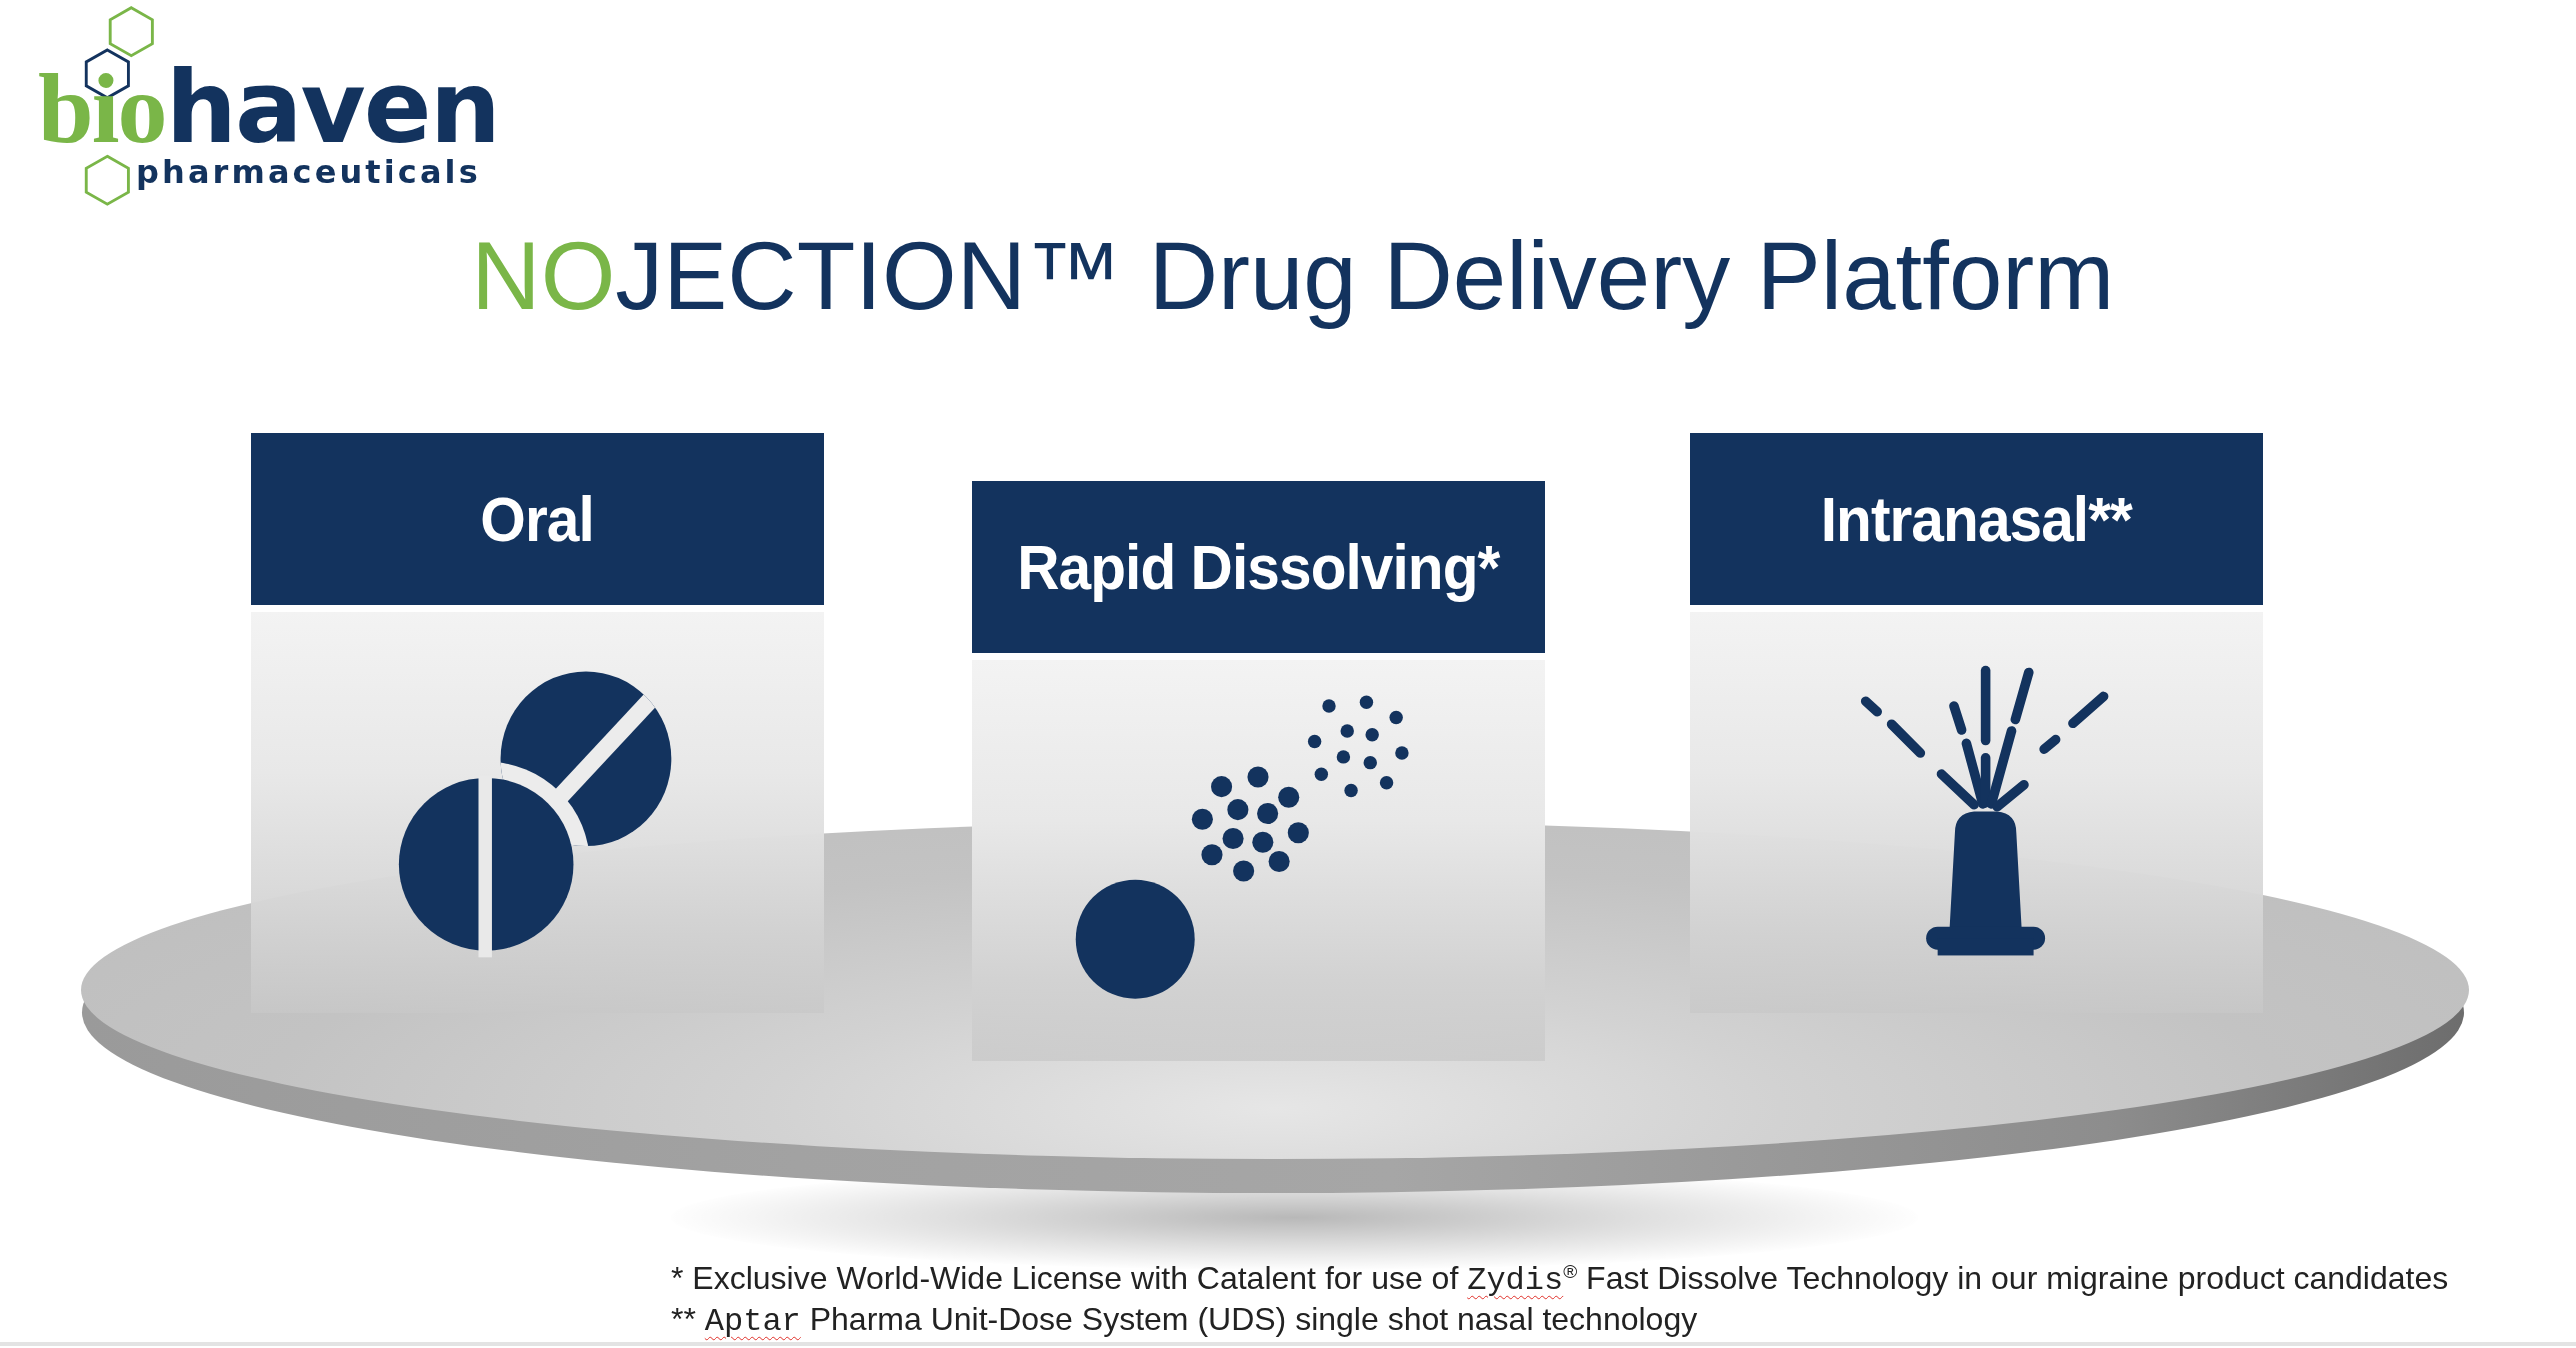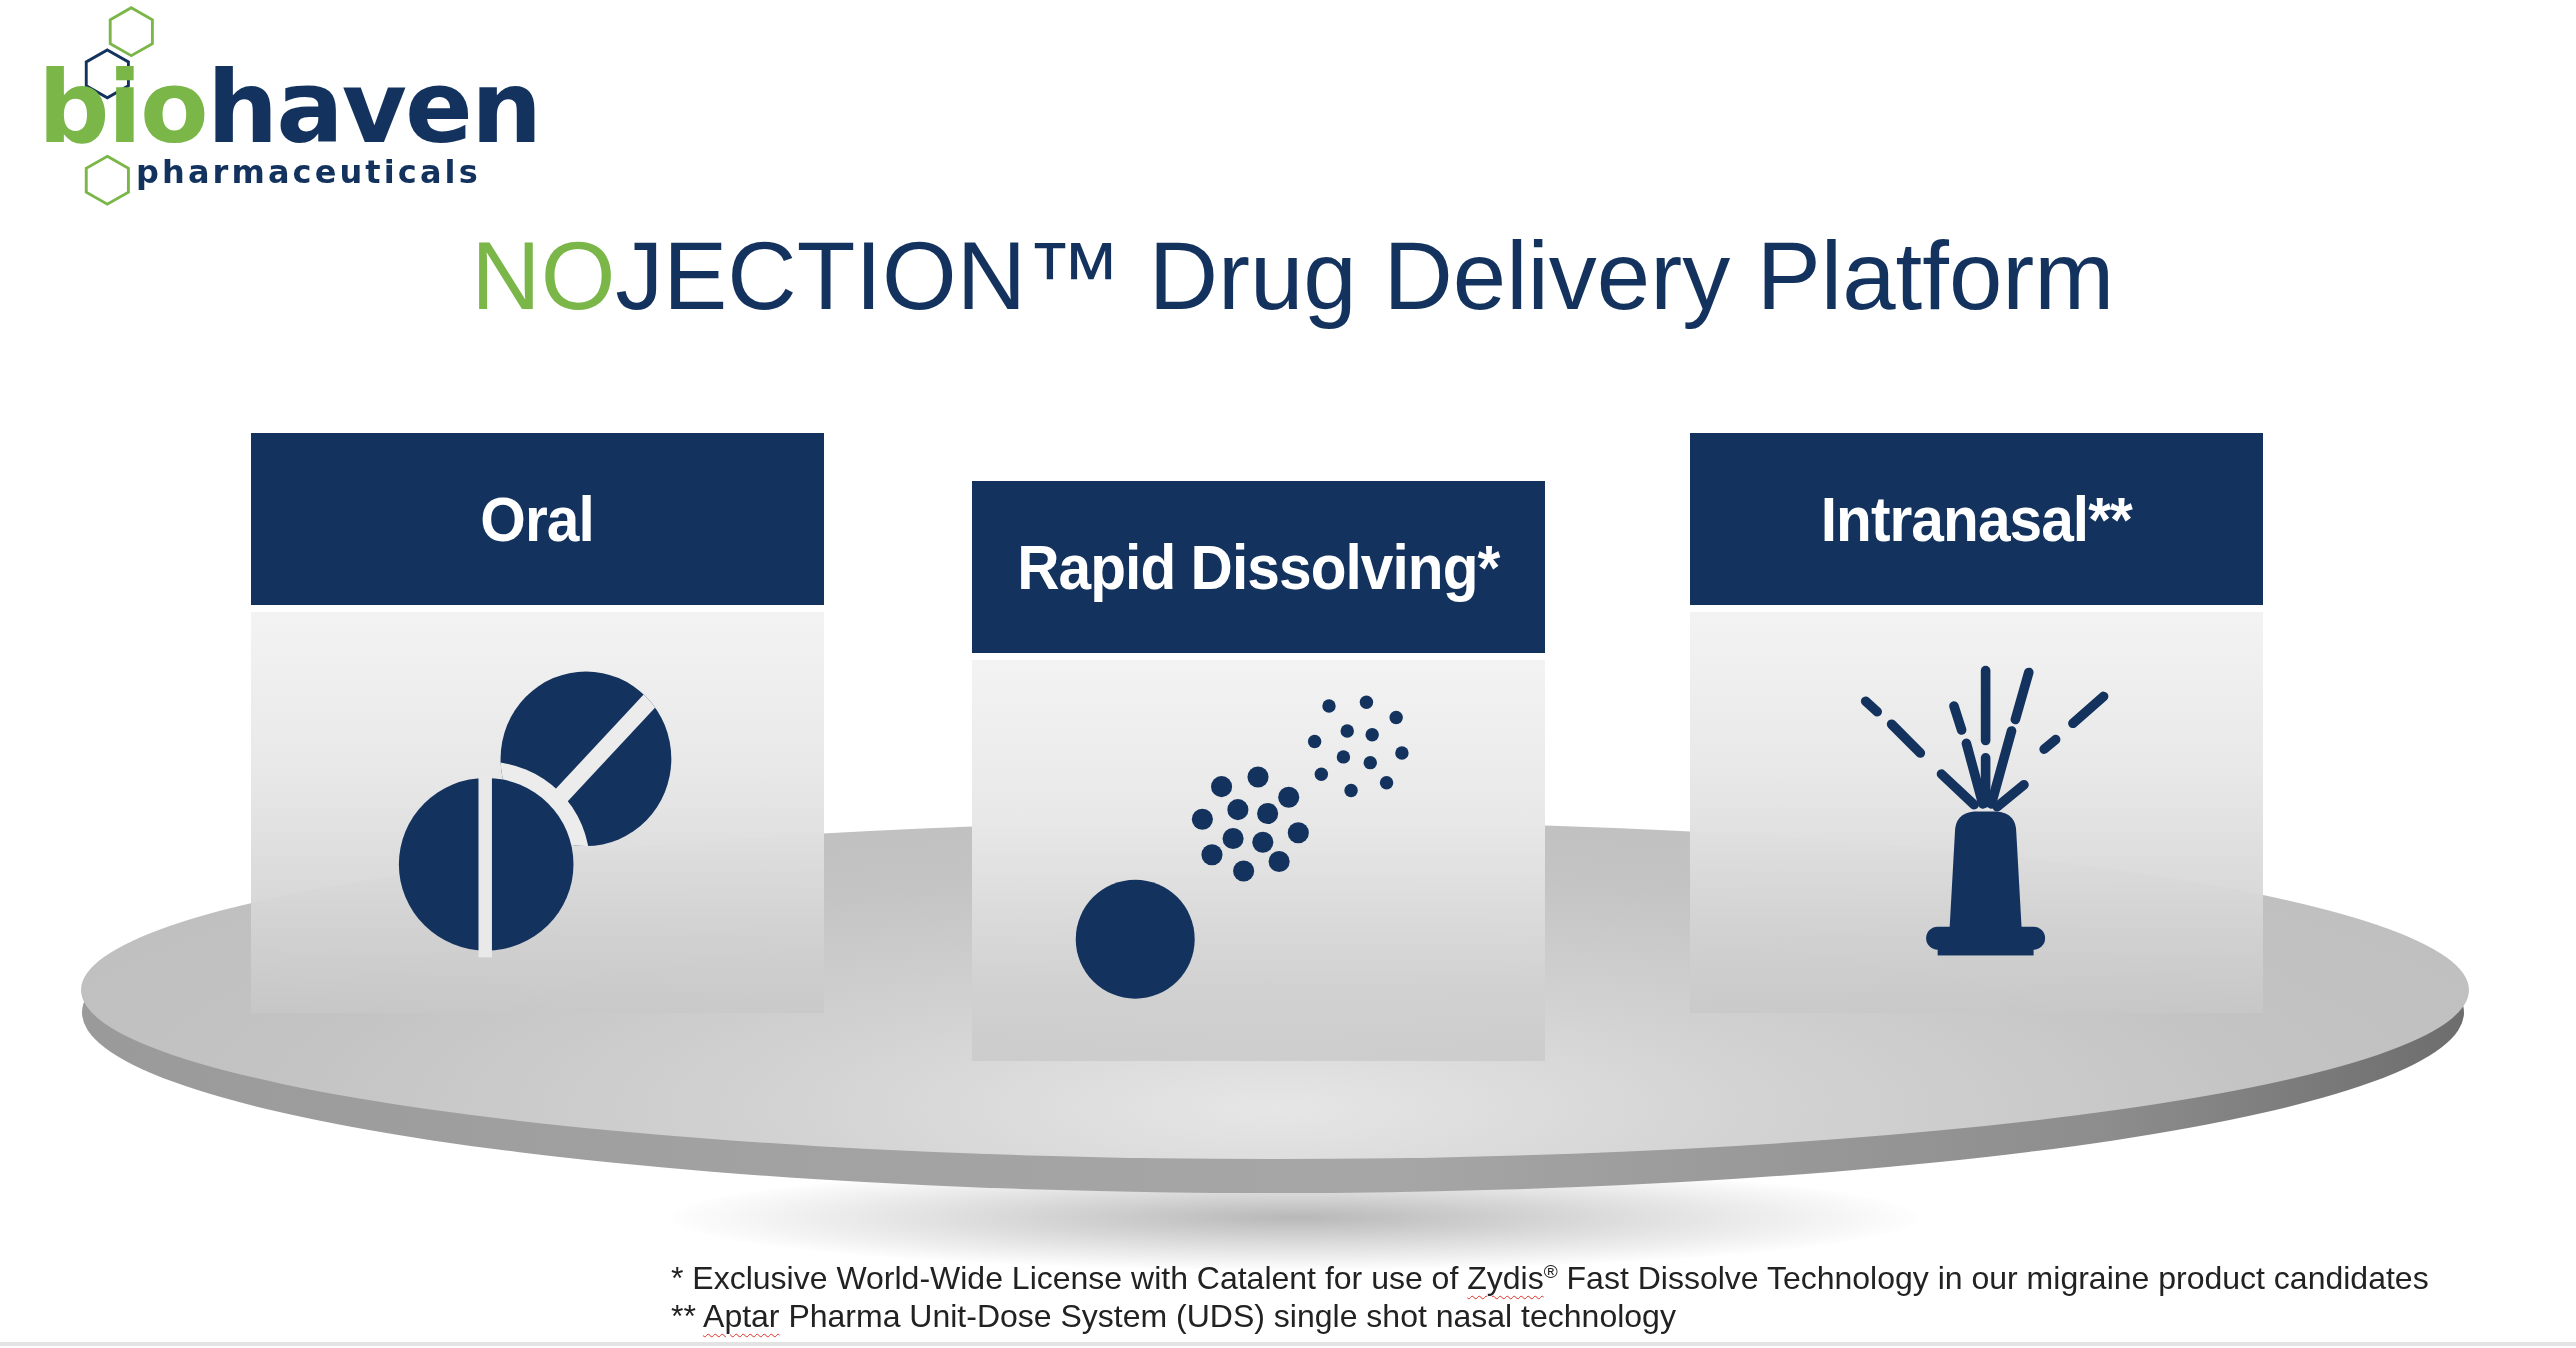--- a/index.html
+++ b/index.html
@@ -1,21 +1,21 @@
 <!DOCTYPE html>
 <html><head>
 <meta charset="utf-8">
 <style>
   html, body { margin: 0; padding: 0; background: #ffffff; }
   body { width: 2576px; height: 1348px; position: relative; overflow: hidden; font-family: "Liberation Sans", sans-serif; }
 
   .logo { position: absolute; left: 0; top: 0; width: 460px; height: 211px; }
   .logo svg { position: absolute; left: 0; top: 0; }
   .logo-word { position: absolute; left: 38px; top: 58px; font-family: "DejaVu Sans", sans-serif; font-weight: bold; font-size: 100px; letter-spacing: -1.9px; line-height: 1; white-space: nowrap; }
-  .logo-bio { color: #7ab648; }
+  .logo-bio { color: #7ab648; font-family: Liberation Serif, serif; }
   .logo-haven { color: #13335e; }
   .logo-sub { position: absolute; left: 136px; top: 156px; font-family: "DejaVu Sans", sans-serif; font-weight: bold; font-size: 32px; letter-spacing: 3.1px; color: #13335e; line-height: 1; white-space: nowrap; }
 
   .title { position: absolute; left: 0; width: 2576px; top: 228px; text-align: center; font-size: 96px; line-height: 1; color: #13335e; white-space: nowrap; padding-left: 9.6px; box-sizing: border-box; }
   .title .accent { color: #7ab648; }
 
   .platform-shadow { position: absolute; left: 671px; top: 1165px; width: 1247px; height: 105px; border-radius: 50%;
     background: radial-gradient(ellipse at center, rgba(0,0,0,0.28) 0%, rgba(0,0,0,0.12) 40%, rgba(0,0,0,0) 72%); }
   .platform-rim { position: absolute; left: 82px; top: 832px; width: 2382px; height: 361px; border-radius: 50%;
     background: linear-gradient(90deg, #9a9a9a 0%, #a2a2a2 30%, #a6a6a6 55%, #8d8d8d 85%, #6d6d6d 100%); }
@@ -24,21 +24,21 @@
 
   .card { position: absolute; top: 433px; width: 573px; }
   .card-header { height: 172px; background: #13335e; display: flex; align-items: center; justify-content: center; }
   .card-title { color: #ffffff; font-weight: bold; font-size: 63px; letter-spacing: -1px; white-space: nowrap; line-height: 1; transform: scaleX(0.93); }
   .card-body { margin-top: 6.7px; height: 401px; position: relative;
     background: linear-gradient(180deg, rgba(243,243,243,1) 0%, rgba(232,232,232,1) 40%, rgba(210,210,210,0.95) 80%, rgba(200,200,200,0.75) 100%); }
   .card-body svg { position: absolute; left: 0; top: 0; }
 
   .footnotes { position: absolute; left: 671px; top: 1259px; font-size: 32px; color: #222222; line-height: 38px; white-space: nowrap; }
   .footnotes .fn { display: block; }
-  .squiggle { text-decoration: underline wavy #e0302a; text-decoration-thickness: 1px; text-underline-offset: 5.8px; }
+  .squiggle { text-decoration: underline wavy #e0302a; text-decoration-thickness: 1px; text-underline-offset: 5.8px; font-family: Liberation Mono, monospace; }
   .footnotes sup { font-size: 19px; vertical-align: 11.5px; line-height: 0; }
 
   .bottom-line { position: absolute; left: 0; top: 1342px; width: 2576px; height: 3.8px; background: #e3e3e3; }
 </style>
 </head>
 <body>
 
 <div class="logo">
   <svg width="460" height="211" viewBox="0 0 480 220">
     <polygon points="137,8 159,20.5 159,45.5 137,58 115,45.5 115,20.5" fill="none" stroke="#7ab648" stroke-width="3"></polygon>

